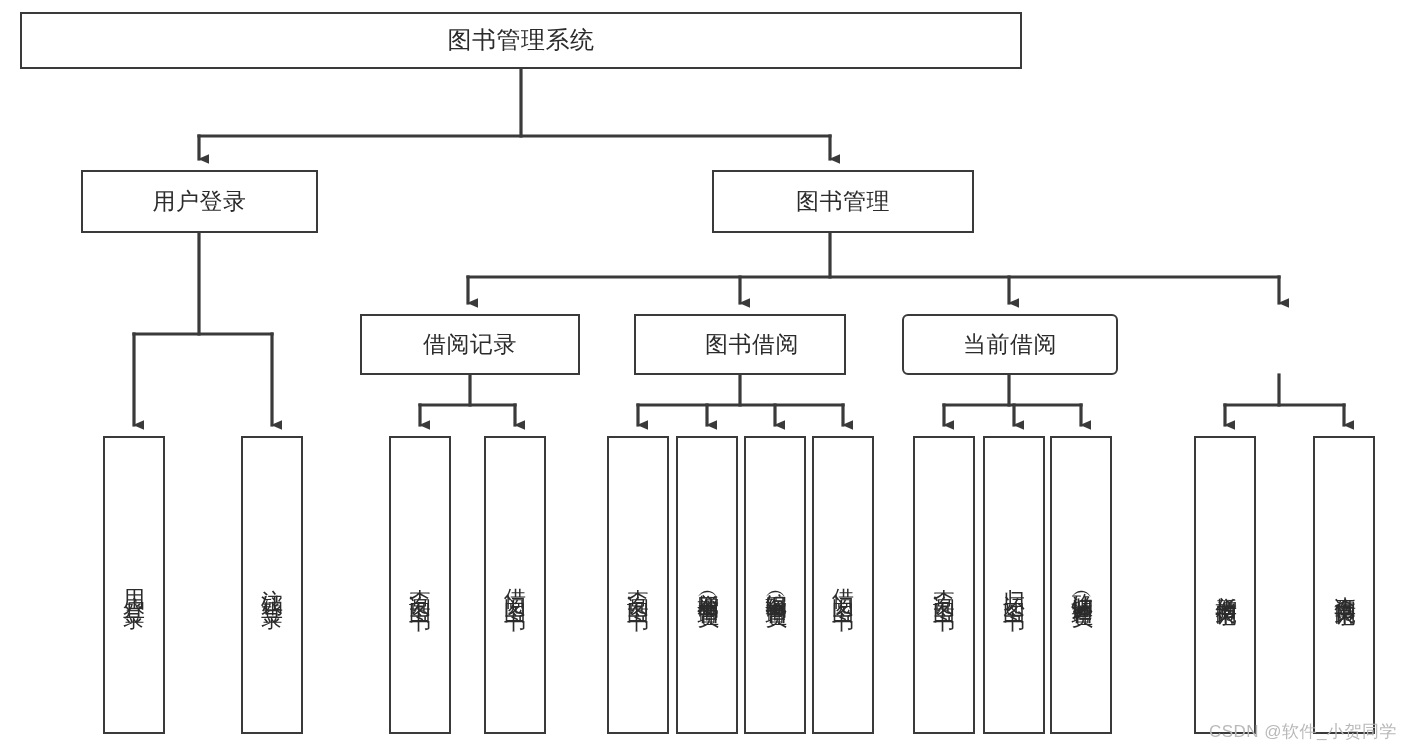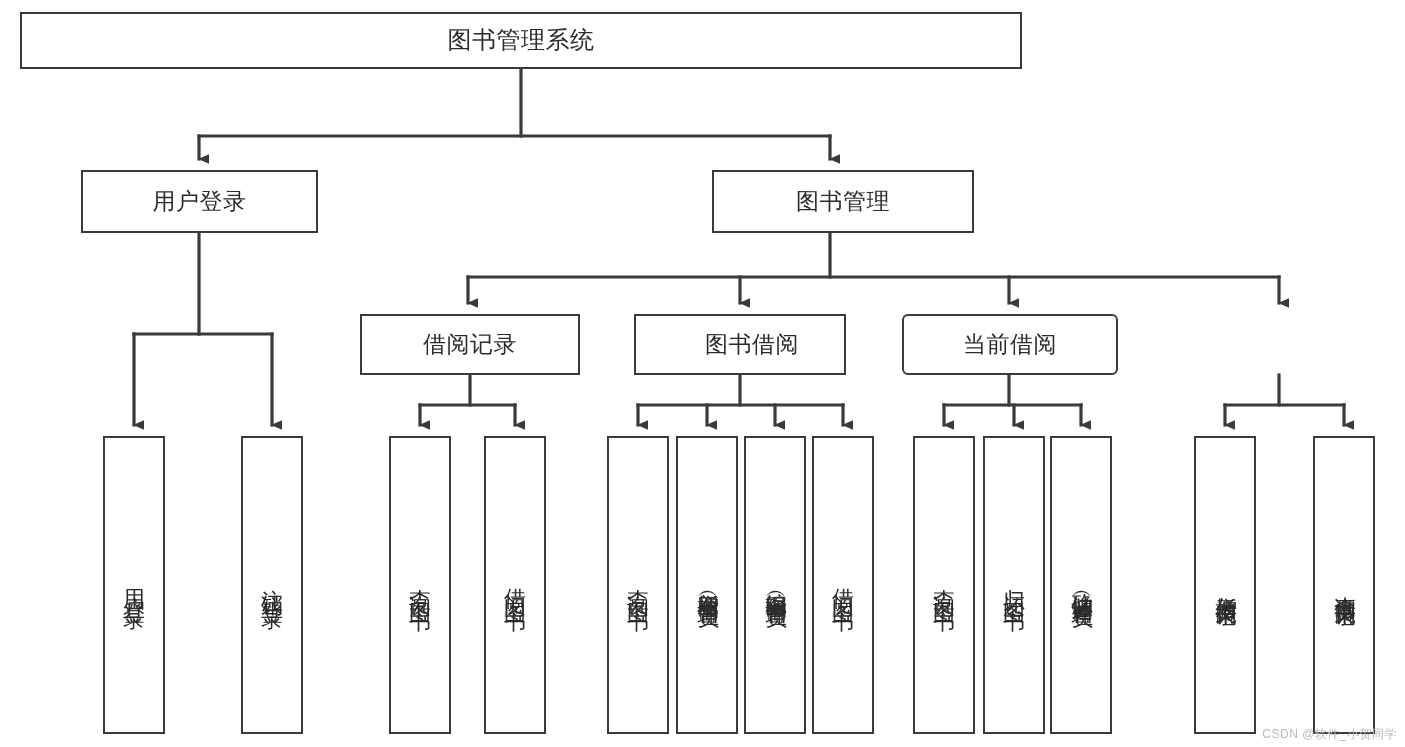--- a/index.html
+++ b/index.html
@@ -60,21 +60,21 @@
     letter-spacing: 2px;
     font-size: 21.5px;
   }
   .node.root .label {
     font-size: 24px;
   }
   .watermark {
     position: absolute;
     right: 8px;
     bottom: 4px;
-    font-size: 12px;
+    font-size: 17px;
     color: #b9b9b9;
     letter-spacing: 0.5px;
     white-space: nowrap;
   }
 </style>
 </head>
 <body>
 
 <div id="canvas">
 

